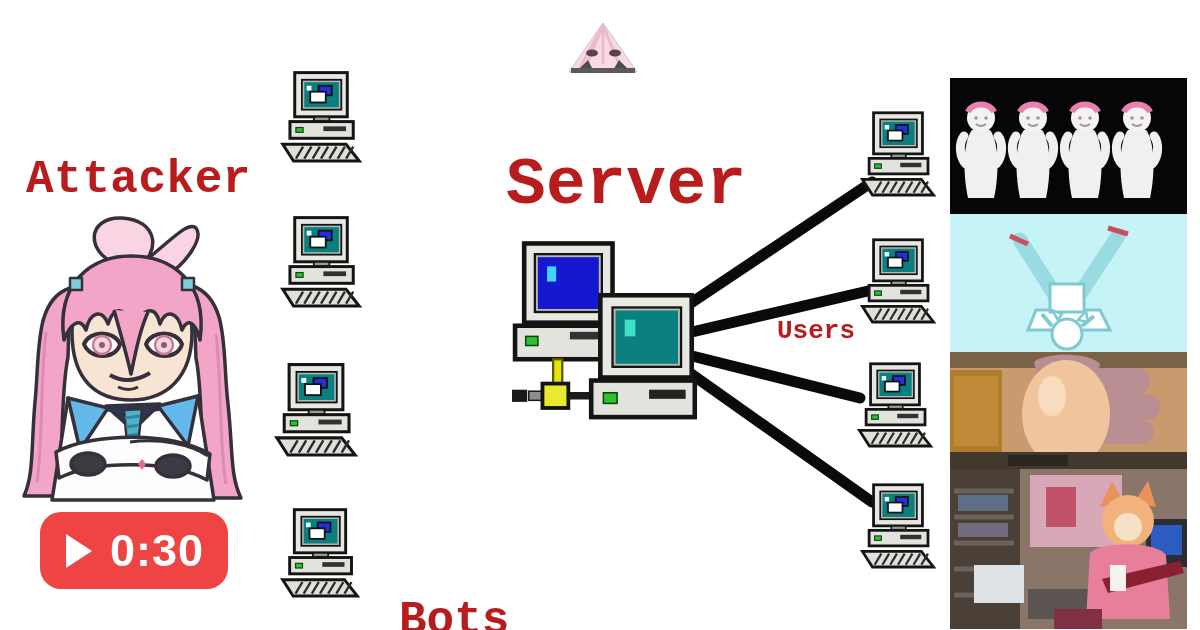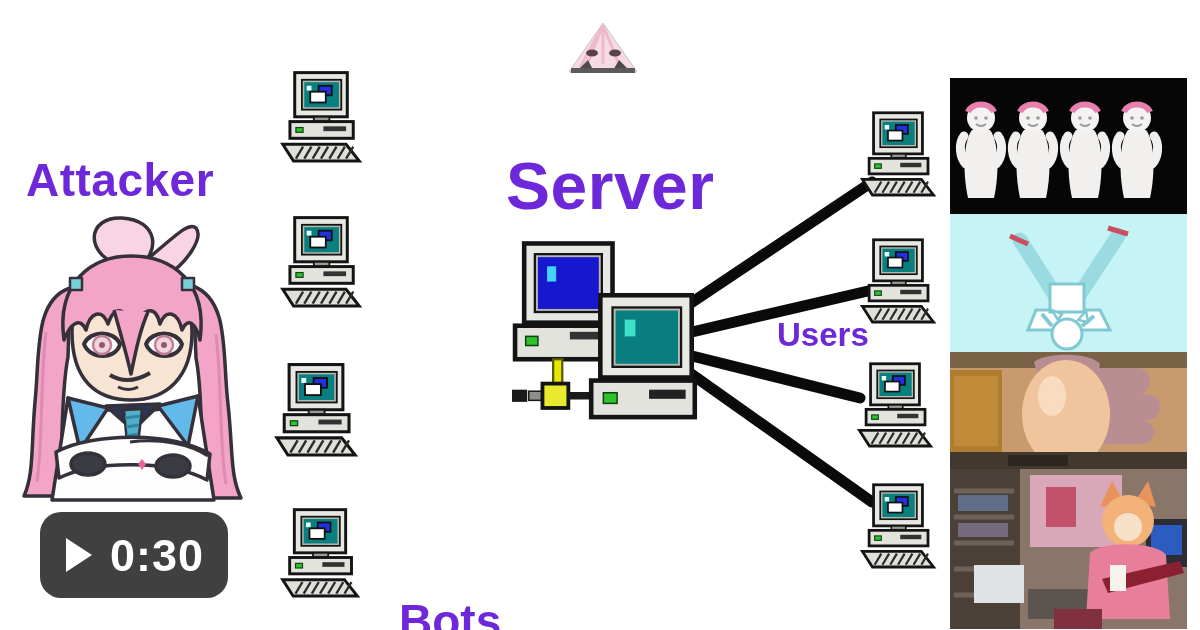--- a/index.html
+++ b/index.html
@@ -2,32 +2,32 @@
 <html><head>
 <meta charset="utf-8">
 <style>
   html,body{margin:0;padding:0;background:#e9e9e9;}
   .stage{
     position:relative;width:1200px;height:630px;background:#ffffff;
     overflow:hidden;font-family:"Liberation Sans",sans-serif;
   }
   .abs{position:absolute;}
   .label{
-    position:absolute;font-weight:700;color:#6d28d9;
-    font-family:Liberation Sans, sans-serif;line-height:1;white-space:nowrap;
+    position:absolute;font-weight:700;color:#b91c1c;
+    font-family:Liberation Mono, monospace;line-height:1;white-space:nowrap;
   }
   .label-attacker{left:26px;top:157px;font-size:46px;letter-spacing:.5px;}
   .label-server{left:506px;top:153px;font-size:66px;letter-spacing:.5px;}
-  .label-users{left:777px;top:318px;font-size:33px;}
+  .label-users{left:777px;top:318px;font-size:26px;}
   .label-bots{left:399px;top:598px;font-size:46px;}
   .feeds{position:absolute;left:950px;top:78px;width:237px;}
   .feed{display:block;width:237px;}
   .badge{
-    position:absolute;left:40px;top:512px;width:188px;height:86px;
-    background:#404040;border-radius:21px;display:flex;align-items:center;
+    position:absolute;left:40px;top:512px;width:188px;height:77px;
+    background:#ef4444;border-radius:21px;display:flex;align-items:center;
     justify-content:center;gap:16px;
   }
   .badge-time{
     color:#ffffff;font-weight:700;font-size:45px;line-height:1;
     font-family:"Liberation Sans",sans-serif;letter-spacing:1px;
   }
   svg{display:block;}
 </style>
 </head>
 <body>

